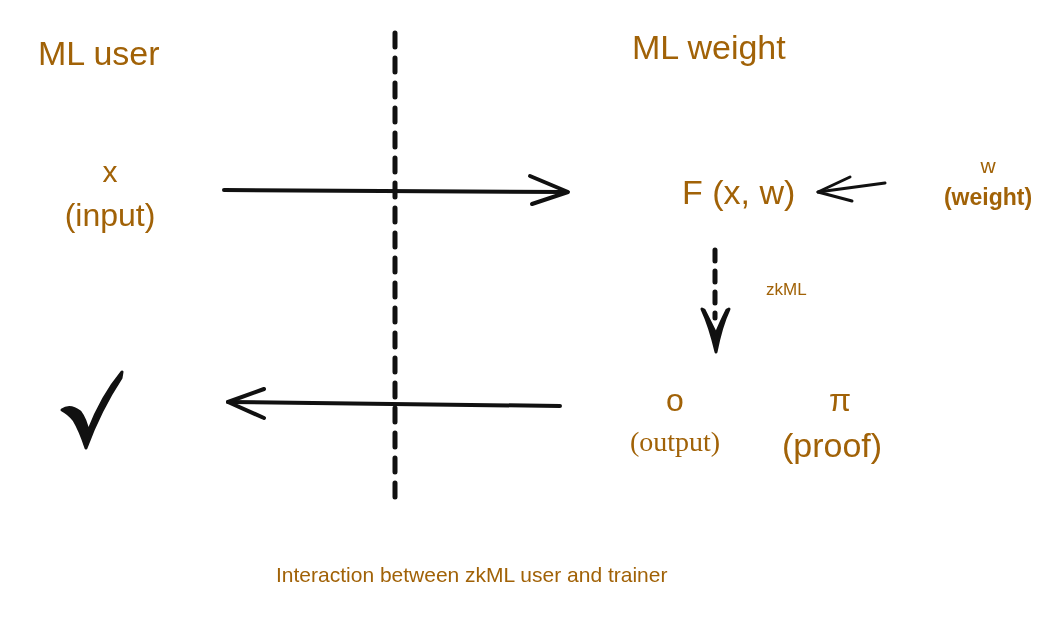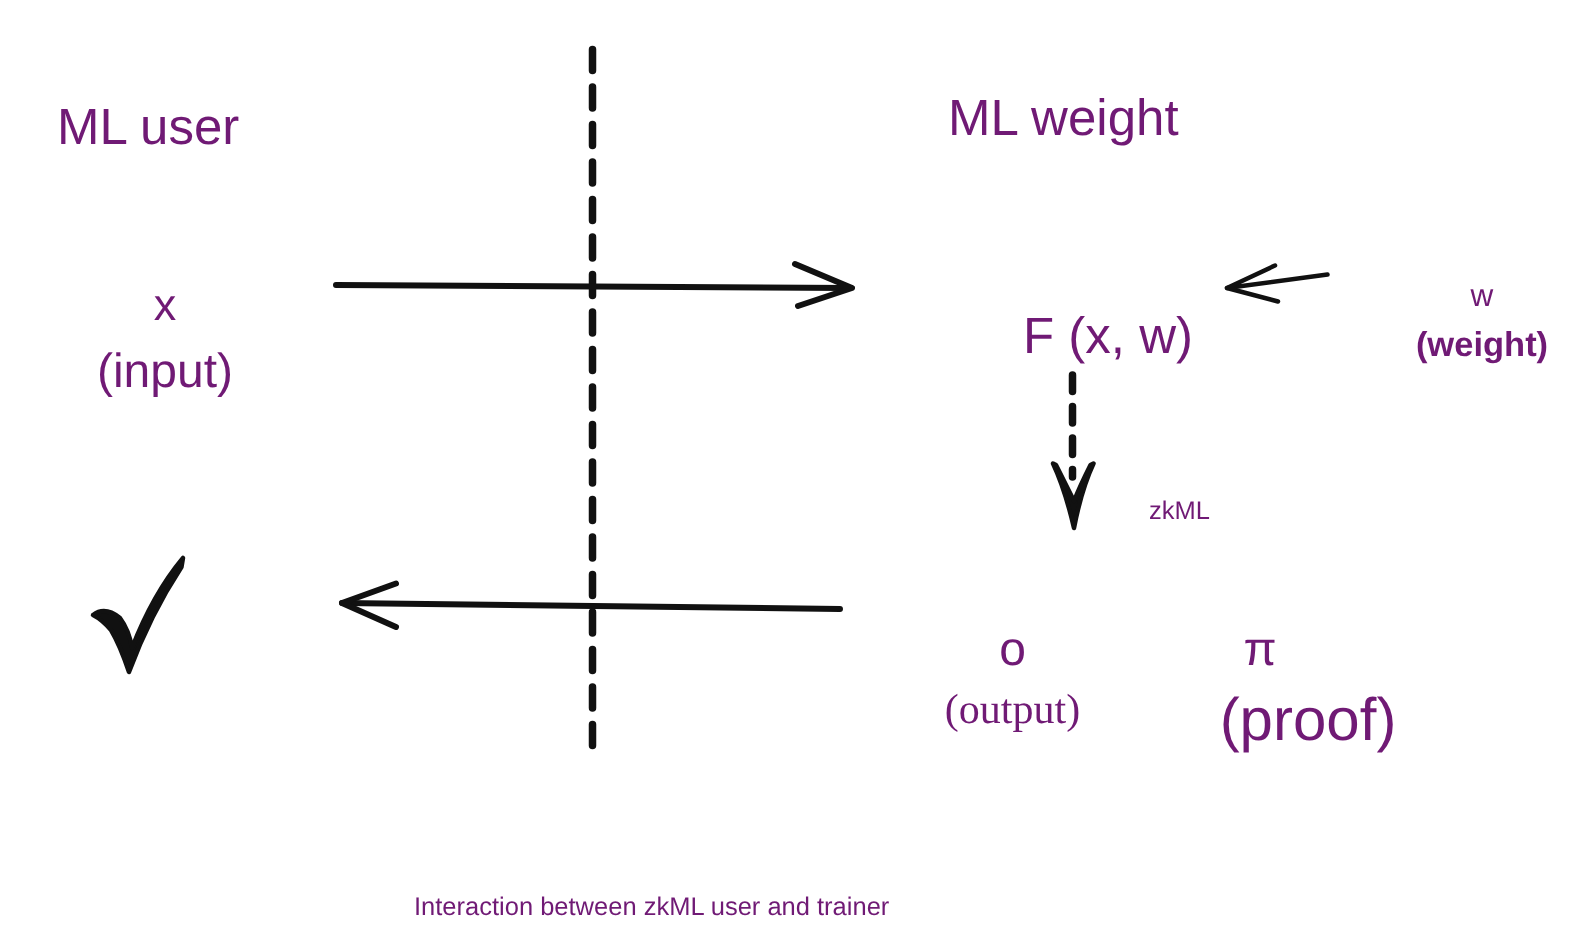--- a/index.html
+++ b/index.html
@@ -1,18 +1,18 @@
 <!DOCTYPE html>
 <html><head>
 <meta charset="utf-8">
 <style>
   html, body { margin:0; padding:0; background:#ffffff; }
   body { width:1051px; height:617px; position:relative; overflow:hidden;
          font-family:"Liberation Sans", sans-serif; color:#111; }
-  .lbl { position:absolute; white-space:nowrap; color:#701a75; line-height:1;margin-top:32px; }
+  .lbl { position:absolute; white-space:nowrap; color:#a16207; line-height:1; }
   .center { text-align:center; }
   svg.diagram { position:absolute; left:0; top:0; }
 </style>
 </head>
 <body>
 
 <svg class="diagram" width="1051" height="617" viewBox="0 0 1051 617">
 
   <line x1="395" y1="33" x2="395" y2="500" stroke="#111" stroke-width="5" stroke-dasharray="14,11" stroke-linecap="round"></line>
 
@@ -40,19 +40,19 @@
 </svg>
 
 <div class="lbl" style="left:38px; top:36px; font-size:34px;">ML user</div>
 <div class="lbl center" style="left:60px; width:100px; top:157px; font-size:30px;">x</div>
 <div class="lbl center" style="left:40px; width:140px; top:199px; font-size:32px;">(input)</div>
 
 <div class="lbl" style="left:632px; top:30px; font-size:34px;">ML weight</div>
 <div class="lbl" style="left:682px; top:175px; font-size:34px;">F (x, w)</div>
 <div class="lbl center" style="left:948px; width:80px; top:155px; font-size:21px;">w</div>
 <div class="lbl center" style="left:925px; width:126px; top:186px; font-size:23px;font-weight:bold;">(weight)</div>
-<div class="lbl" style="left:766px; top:300px; font-size:17px;">zkML</div>
+<div class="lbl" style="left:766px; top:281px; font-size:17px;">zkML</div>
 <div class="lbl center" style="left:630px; width:90px; top:384px; font-size:32px;">o</div>
 <div class="lbl center" style="left:602px; width:146px; top:428px; font-size:28px;font-family:Liberation Serif, serif;">(output)</div>
 <div class="lbl center" style="left:800px; width:80px; top:384px; font-size:32px;">π</div>
-<div class="lbl center" style="left:808px; width:128px; top:428px; font-size:40px;">(proof)</div>
+<div class="lbl center" style="left:768px; width:128px; top:428px; font-size:34px;">(proof)</div>
 
-<div class="lbl" style="left:276px; top:564px; font-size:17px;">Interaction between zkML user and trainer</div>
+<div class="lbl" style="left:276px; top:564px; font-size:21px;">Interaction between zkML user and trainer</div>
 
 </body></html>

